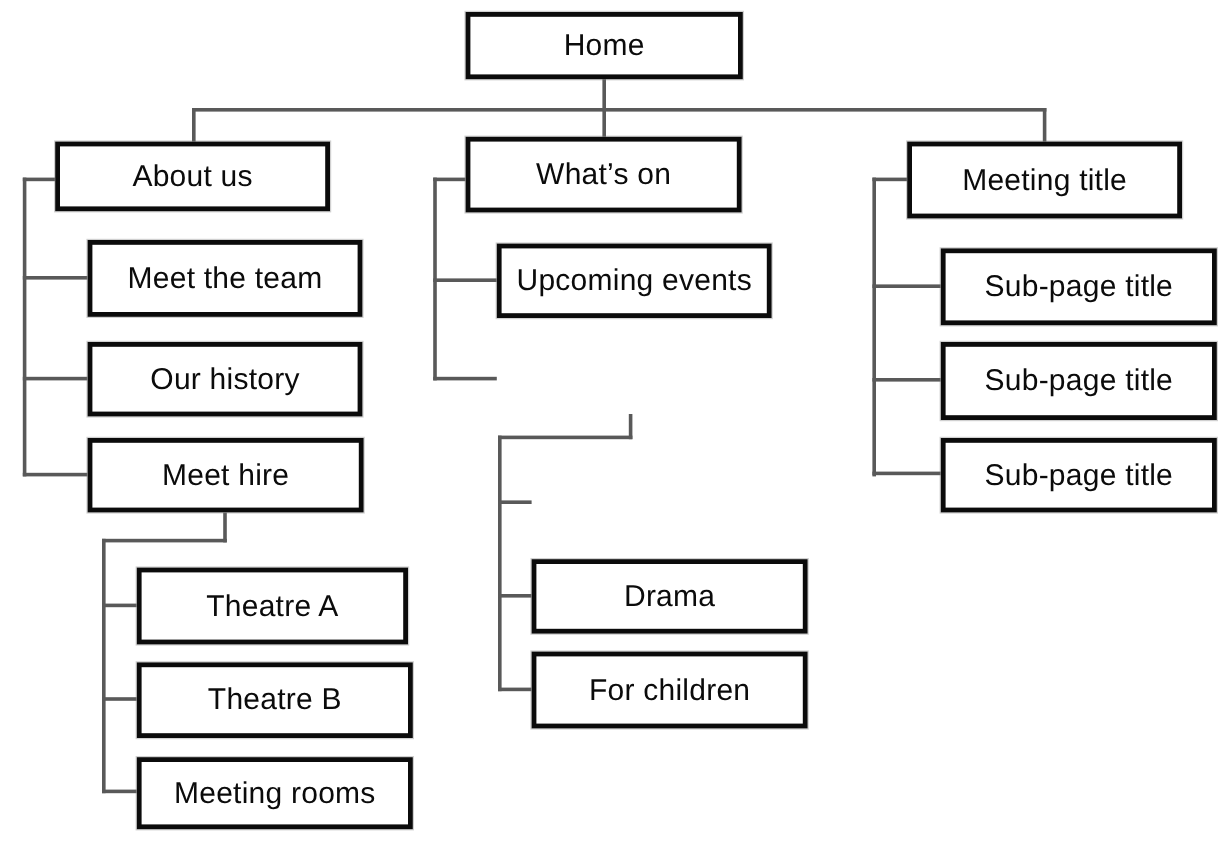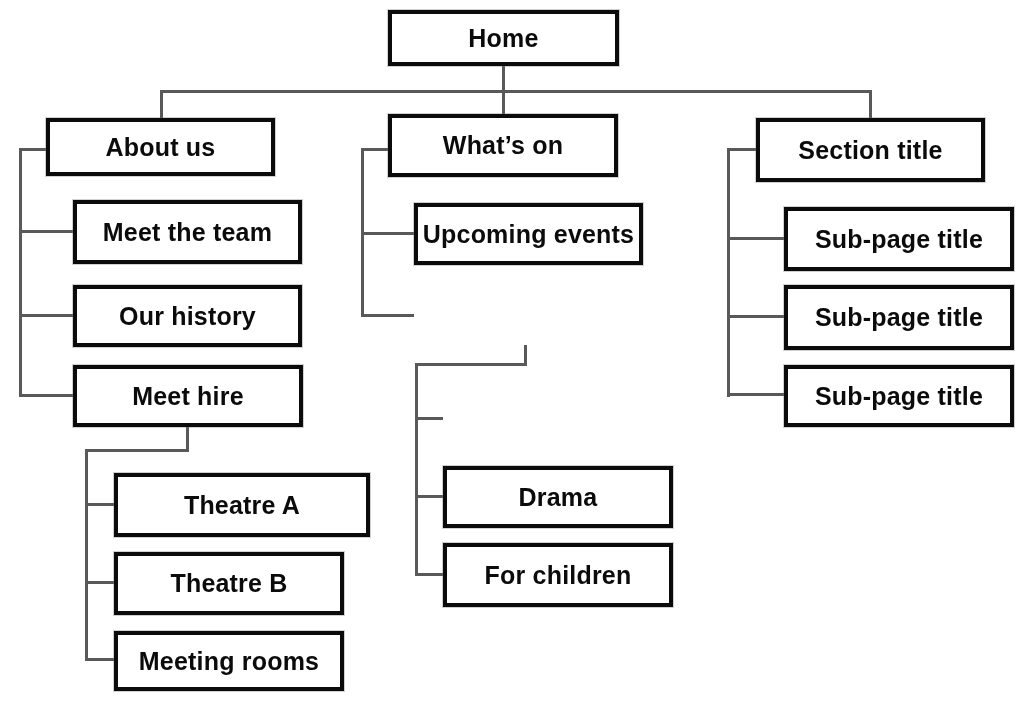--- a/index.html
+++ b/index.html
@@ -20,21 +20,21 @@
     box-sizing: border-box;
     background: #ffffff;
     border: 4px solid #0b0b0b;
     display: flex;
     align-items: center;
     justify-content: center;
     box-shadow: 0 0 0 1px rgba(120,120,120,0.35);
   }
   .node-label {
     font-size: 25px;
-    font-weight: bold;
+    font-weight: normal;
     color: #0b0b0b;
     white-space: nowrap;
     letter-spacing: 0.2px;
   }
   .conn {
     position: absolute;
     background: #595959;
   }
   .conn.h { height: 3px; }
   .conn.v { width: 3px; }
@@ -89,21 +89,21 @@
   </div>
   <div class="node" style="left:73px;top:200px;width:229px;height:64px">
     <span class="node-label">Meet the team</span>
   </div>
   <div class="node" style="left:73px;top:285px;width:229px;height:62px">
     <span class="node-label">Our history</span>
   </div>
   <div class="node" style="left:73px;top:365px;width:230px;height:62px">
     <span class="node-label">Meet hire</span>
   </div>
-  <div class="node" style="left:114px;top:473px;width:256px;height:64px">
+  <div class="node" style="left:114px;top:473px;width:226px;height:64px">
     <span class="node-label">Theatre A</span>
   </div>
   <div class="node" style="left:114px;top:552px;width:230px;height:63px">
     <span class="node-label">Theatre B</span>
   </div>
   <div class="node" style="left:114px;top:631px;width:230px;height:60px">
     <span class="node-label">Meeting rooms</span>
   </div>
 
   <div class="node" style="left:388px;top:114px;width:230px;height:63px">
@@ -113,21 +113,21 @@
     <span class="node-label">Upcoming events</span>
   </div>
   <div class="node" style="left:443px;top:466px;width:230px;height:62px">
     <span class="node-label">Drama</span>
   </div>
   <div class="node" style="left:443px;top:543px;width:230px;height:64px">
     <span class="node-label">For children</span>
   </div>
 
   <div class="node" style="left:756px;top:118px;width:229px;height:64px">
-    <span class="node-label">Section title</span>
+    <span class="node-label">Meeting title</span>
   </div>
   <div class="node" style="left:784px;top:207px;width:230px;height:64px">
     <span class="node-label">Sub-page title</span>
   </div>
   <div class="node" style="left:784px;top:285px;width:230px;height:65px">
     <span class="node-label">Sub-page title</span>
   </div>
   <div class="node" style="left:784px;top:365px;width:230px;height:62px">
     <span class="node-label">Sub-page title</span>
   </div>

